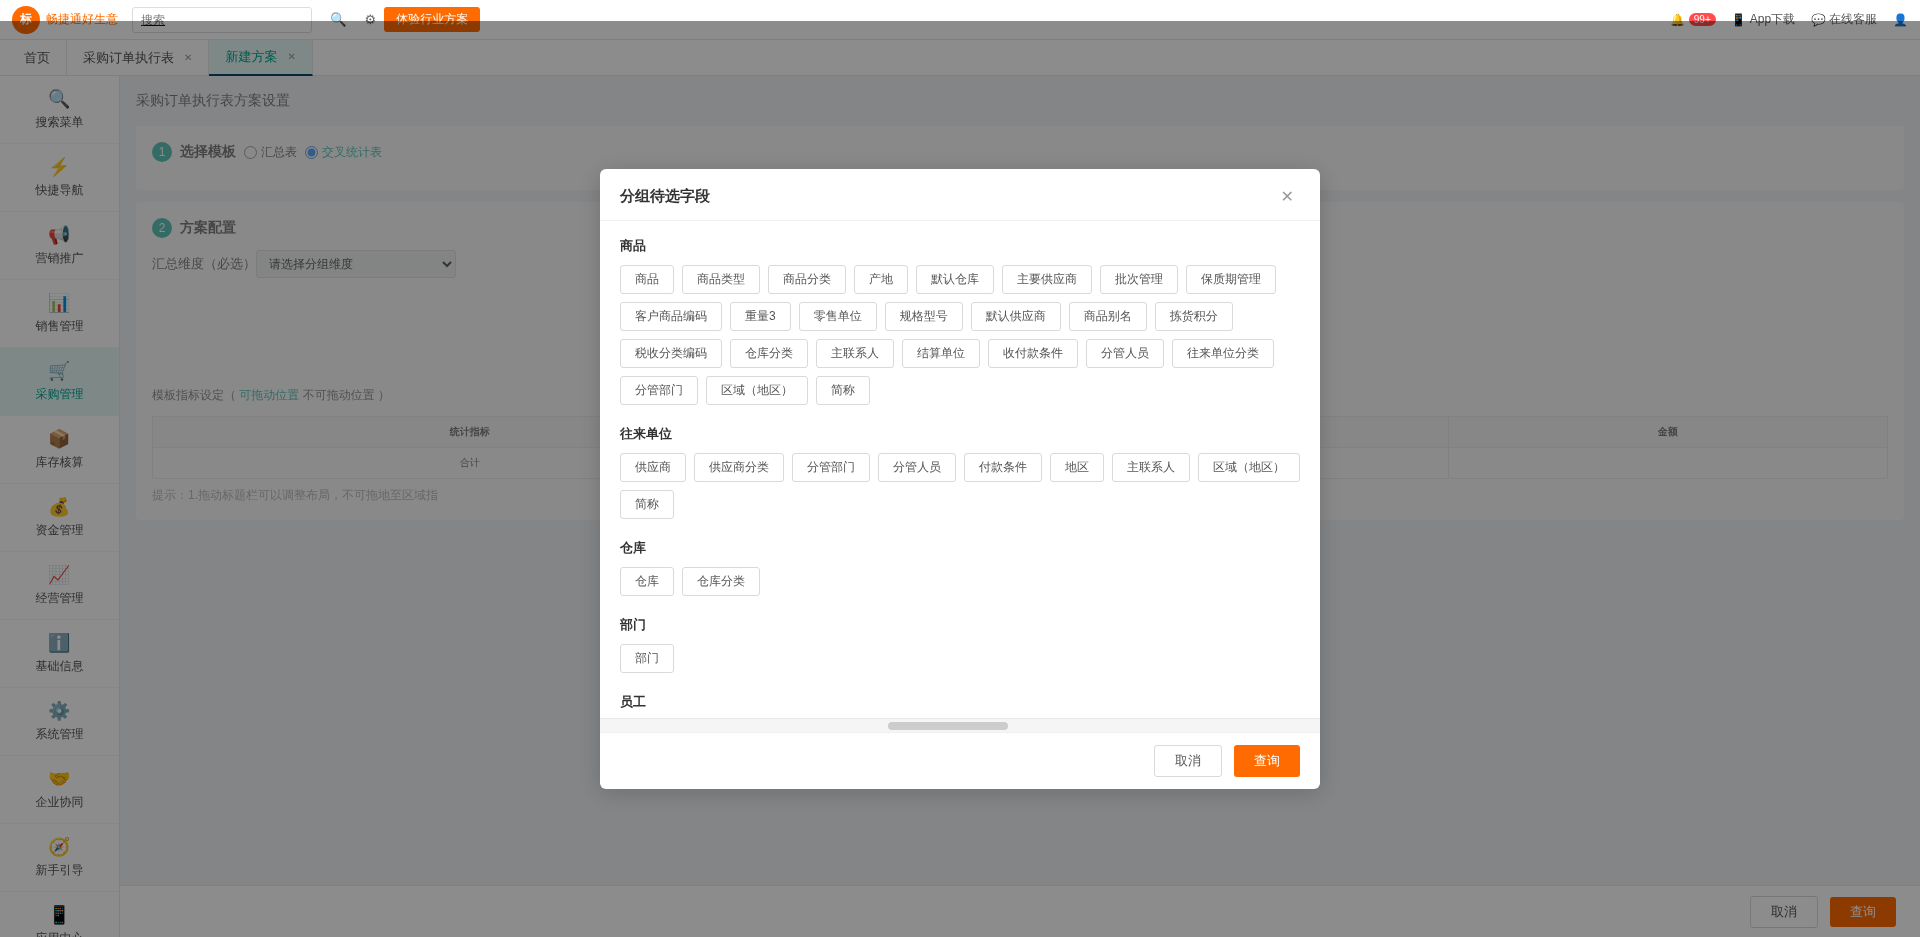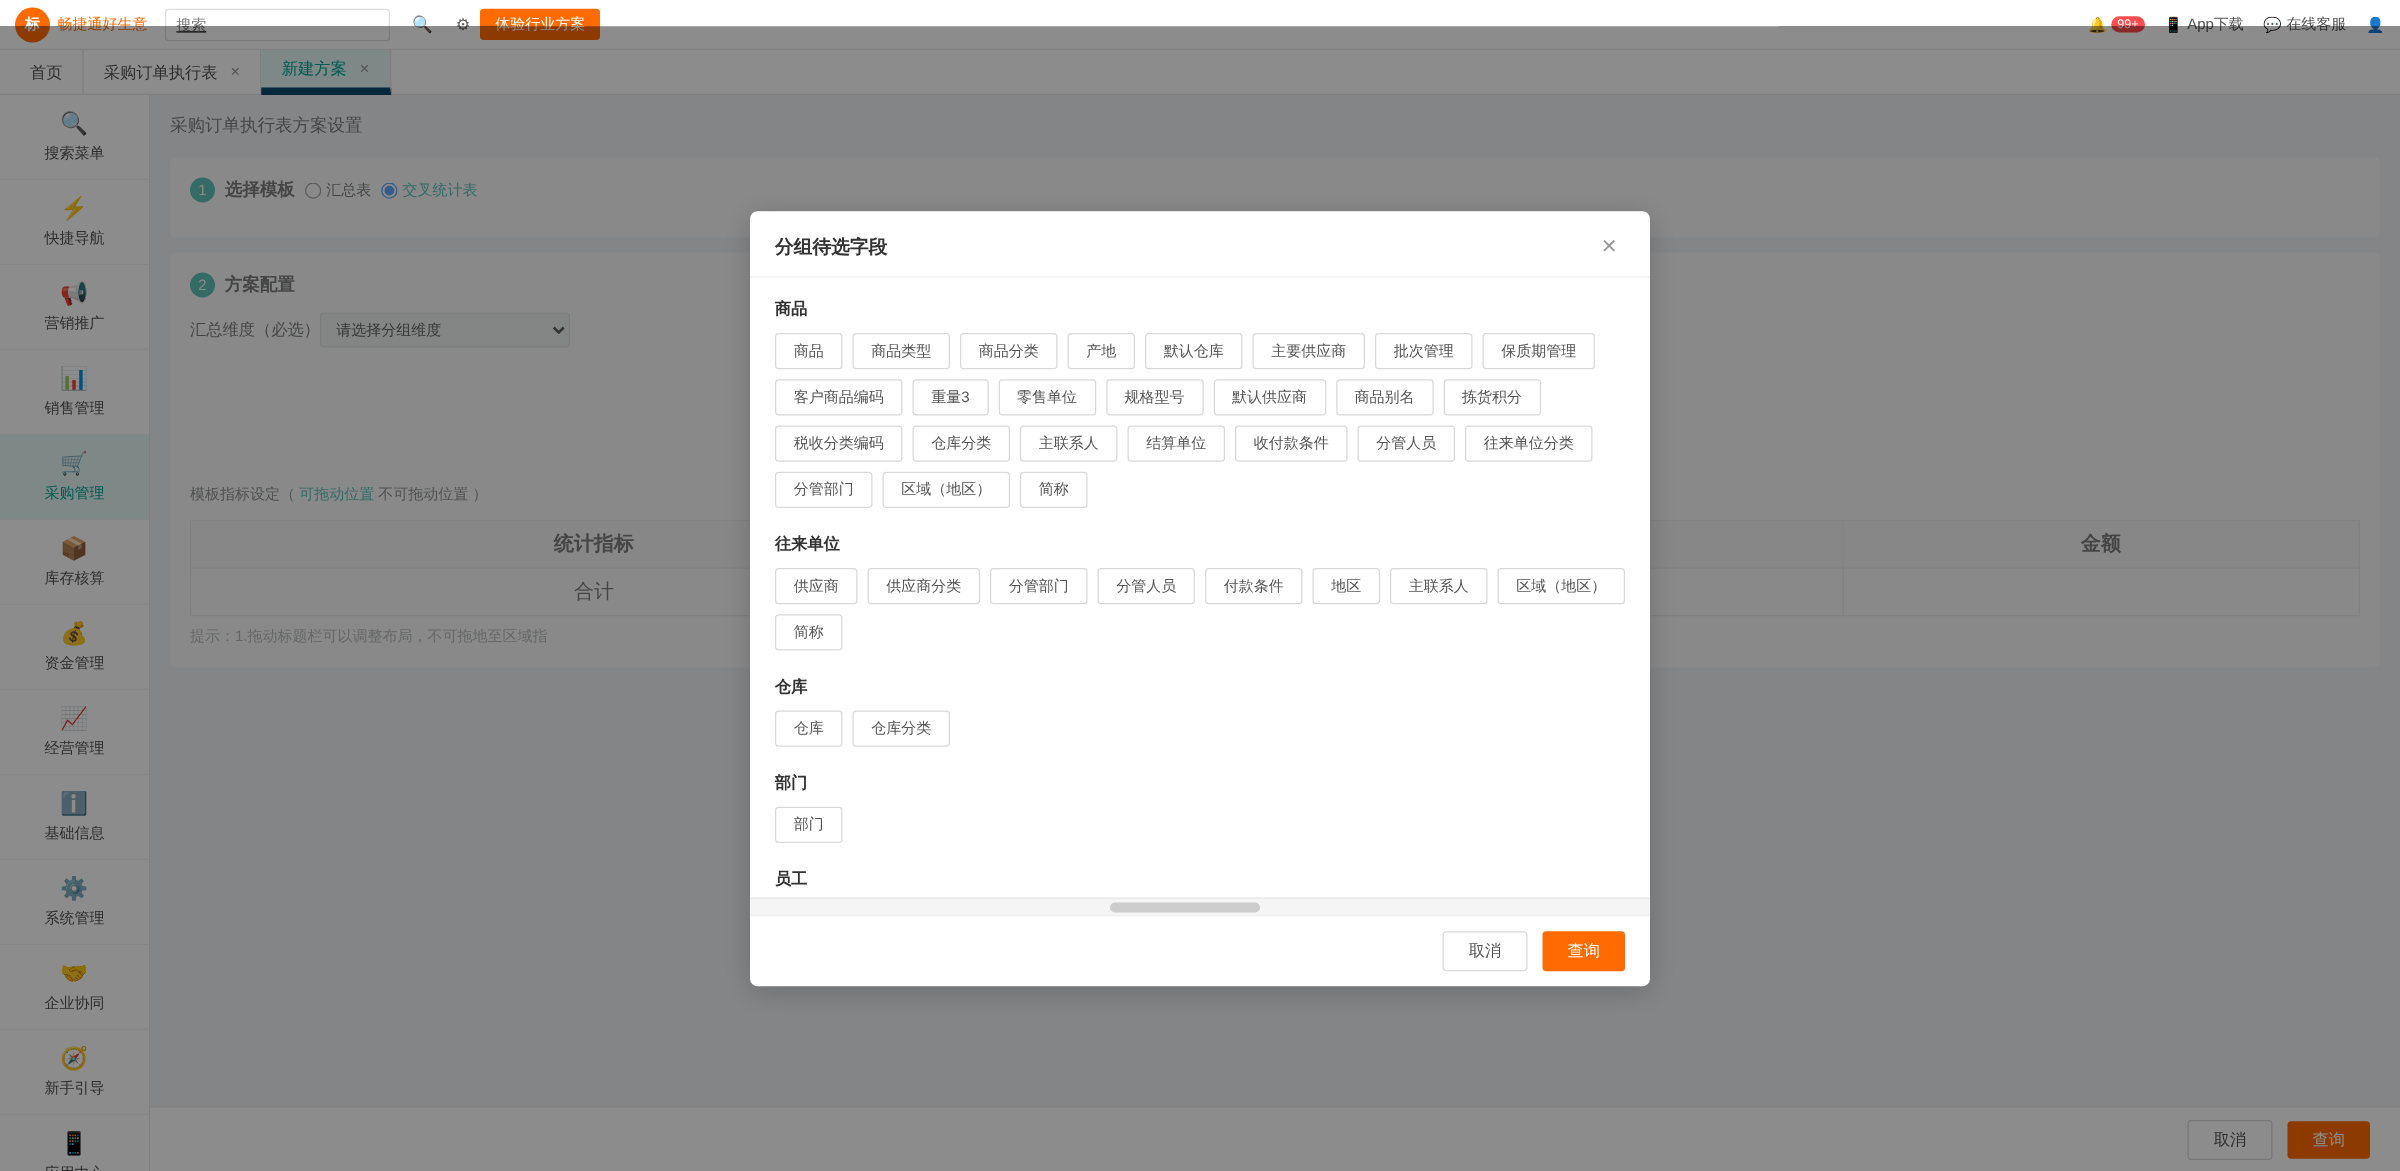--- a/index.html
+++ b/index.html
@@ -98,21 +98,21 @@
       gap: 6px;
       cursor: pointer;
       font-size: 13px;
       color: #555;
       border-right: 1px solid #e8e8e8;
       position: relative;
     }
     .tab-item.active {
       background: #e6f7f5;
       color: #00a692;
-      border-bottom: 6px solid #0c4a6e;
+      border-bottom: 2px solid #0c4a6e;
     }
     .tab-close {
       font-size: 10px; color: #999; cursor: pointer; margin-left: 4px;
     }
 
     
     .main-layout {
       display: flex;
       height: calc(100vh - 76px);
     }
@@ -305,21 +305,21 @@
     .bg-table {
       width: 100%;
       background: #fff;
       border-collapse: collapse;
       margin-top: 12px;
     }
     .bg-table th, .bg-table td {
       border: 1px solid #e8e8e8;
       padding: 8px 12px;
       text-align: center;
-      font-size: 16px;
+      font-size: 10px;
     }
     .bg-table th { background: #fafafa; }
 
     .hint-text { font-size: 12px; color: #999; margin-top: 8px; }
     .checkbox-label { display: flex; align-items: center; gap: 4px; font-size: 12px; color: #555; }
     .radio-label { display: flex; align-items: center; gap: 4px; font-size: 12px; }
 
     .bottom-bar {
       position: fixed;
       bottom: 0;

